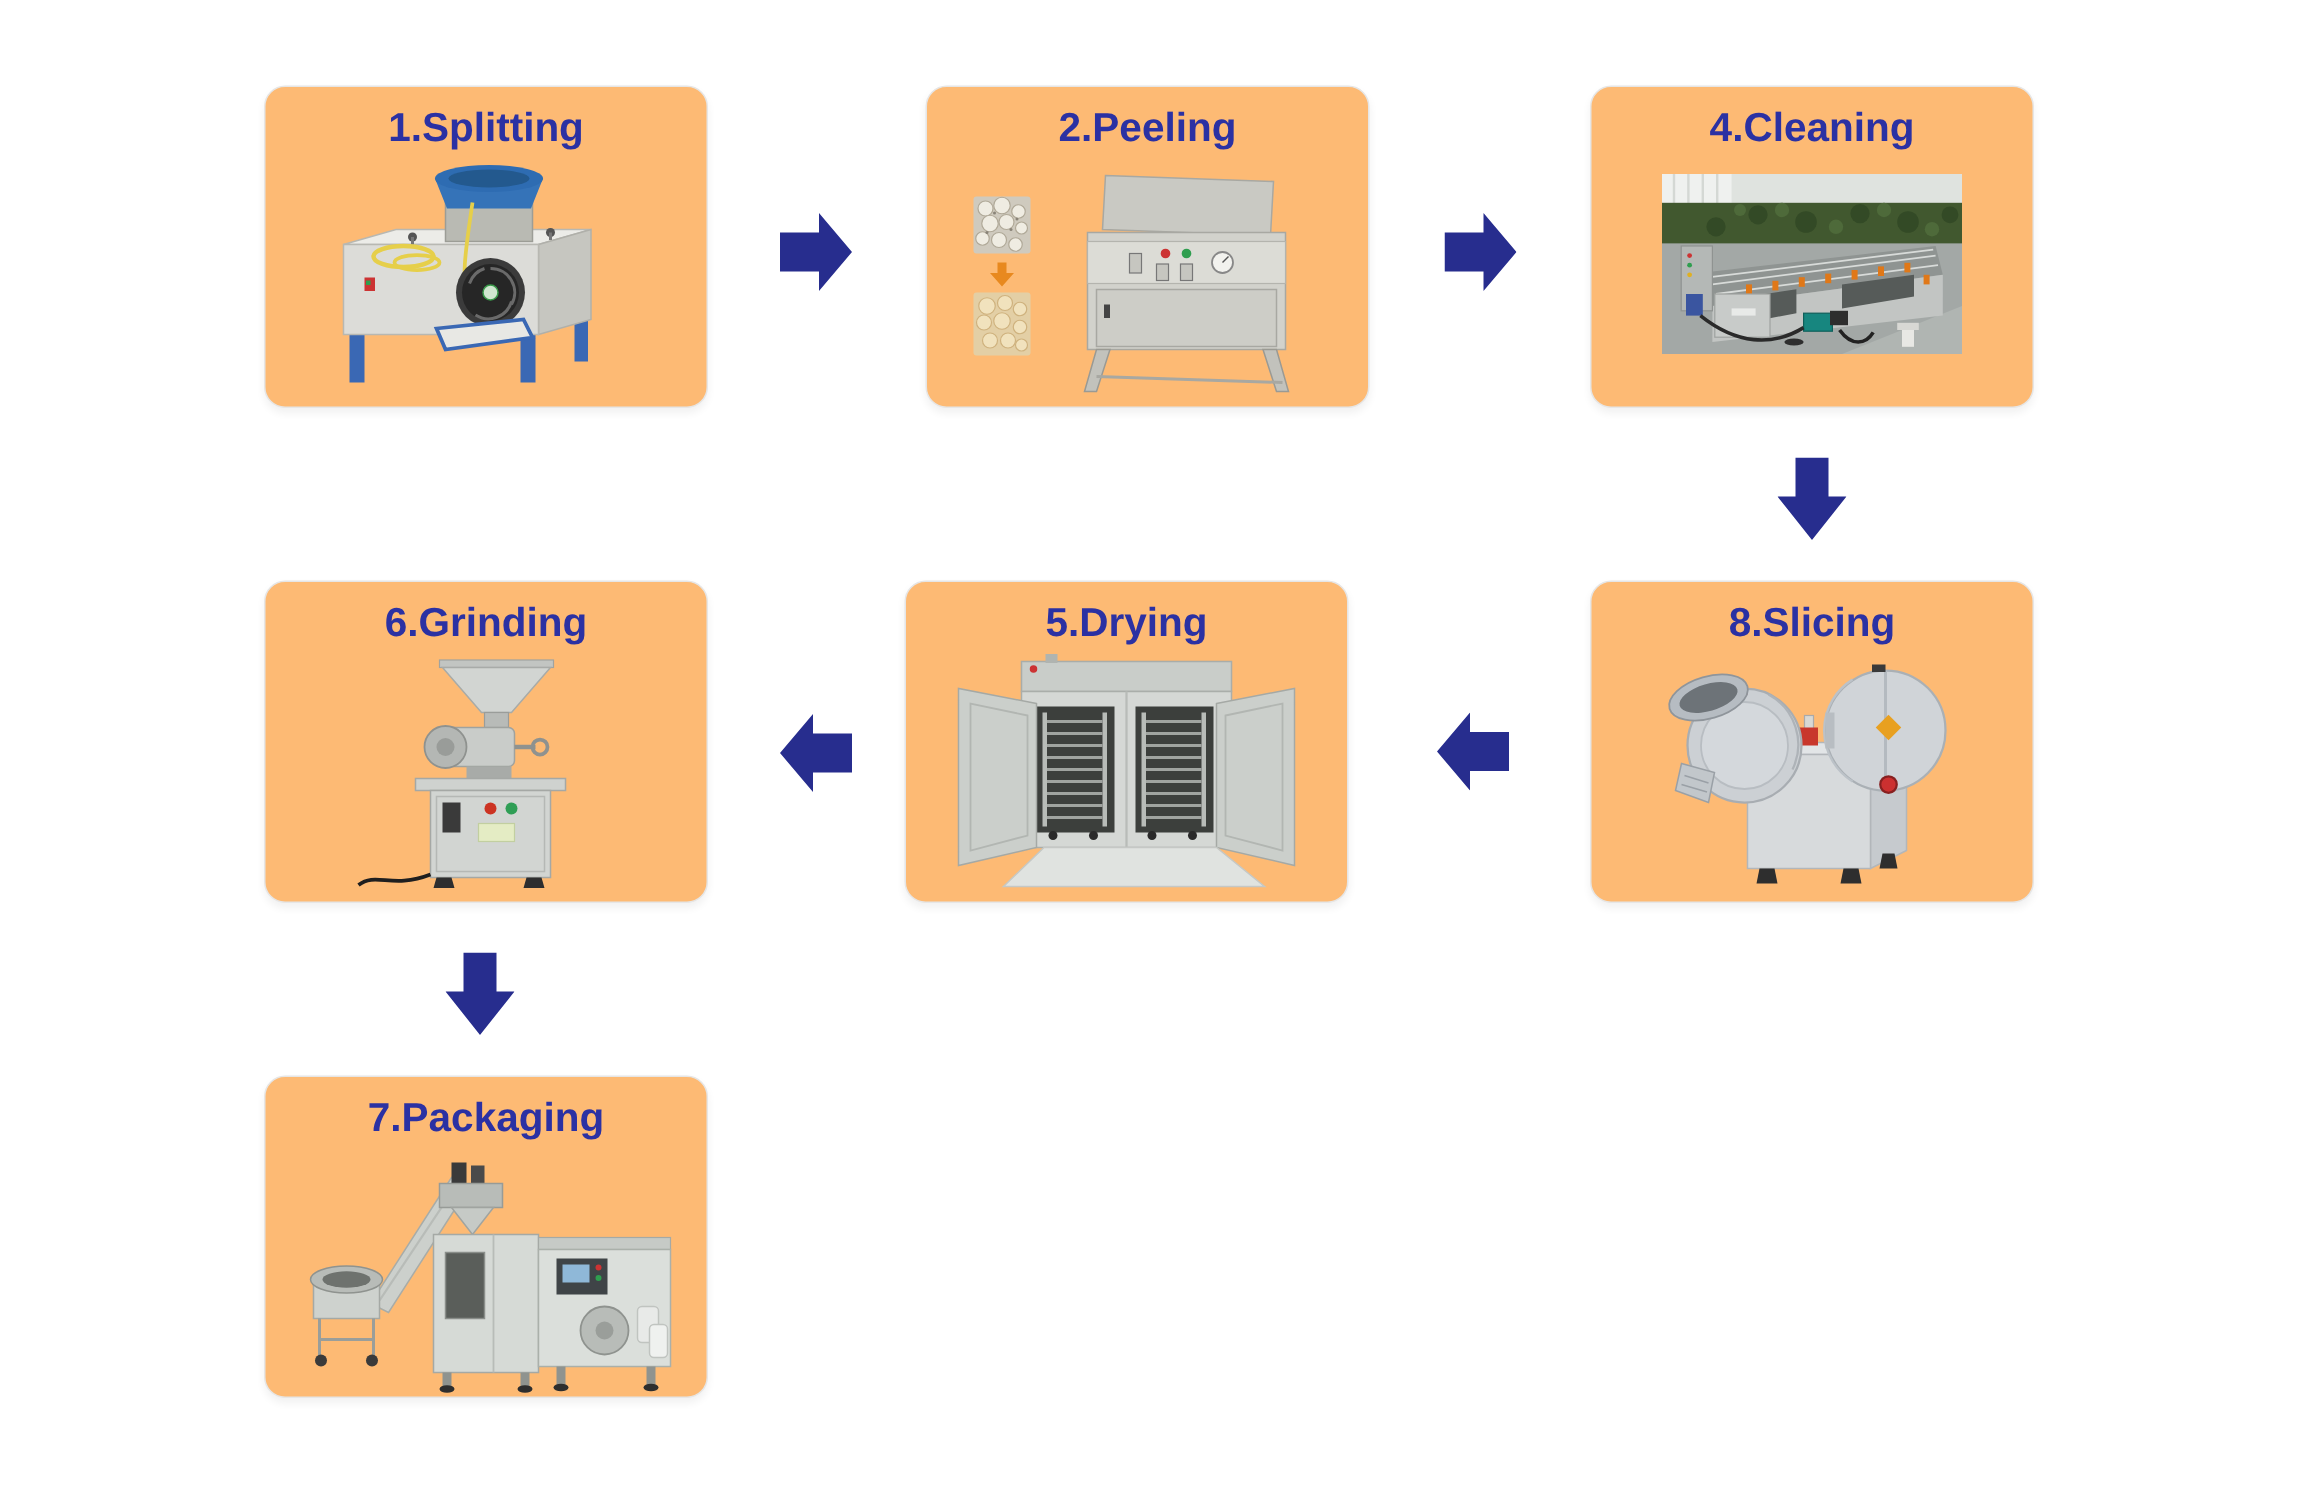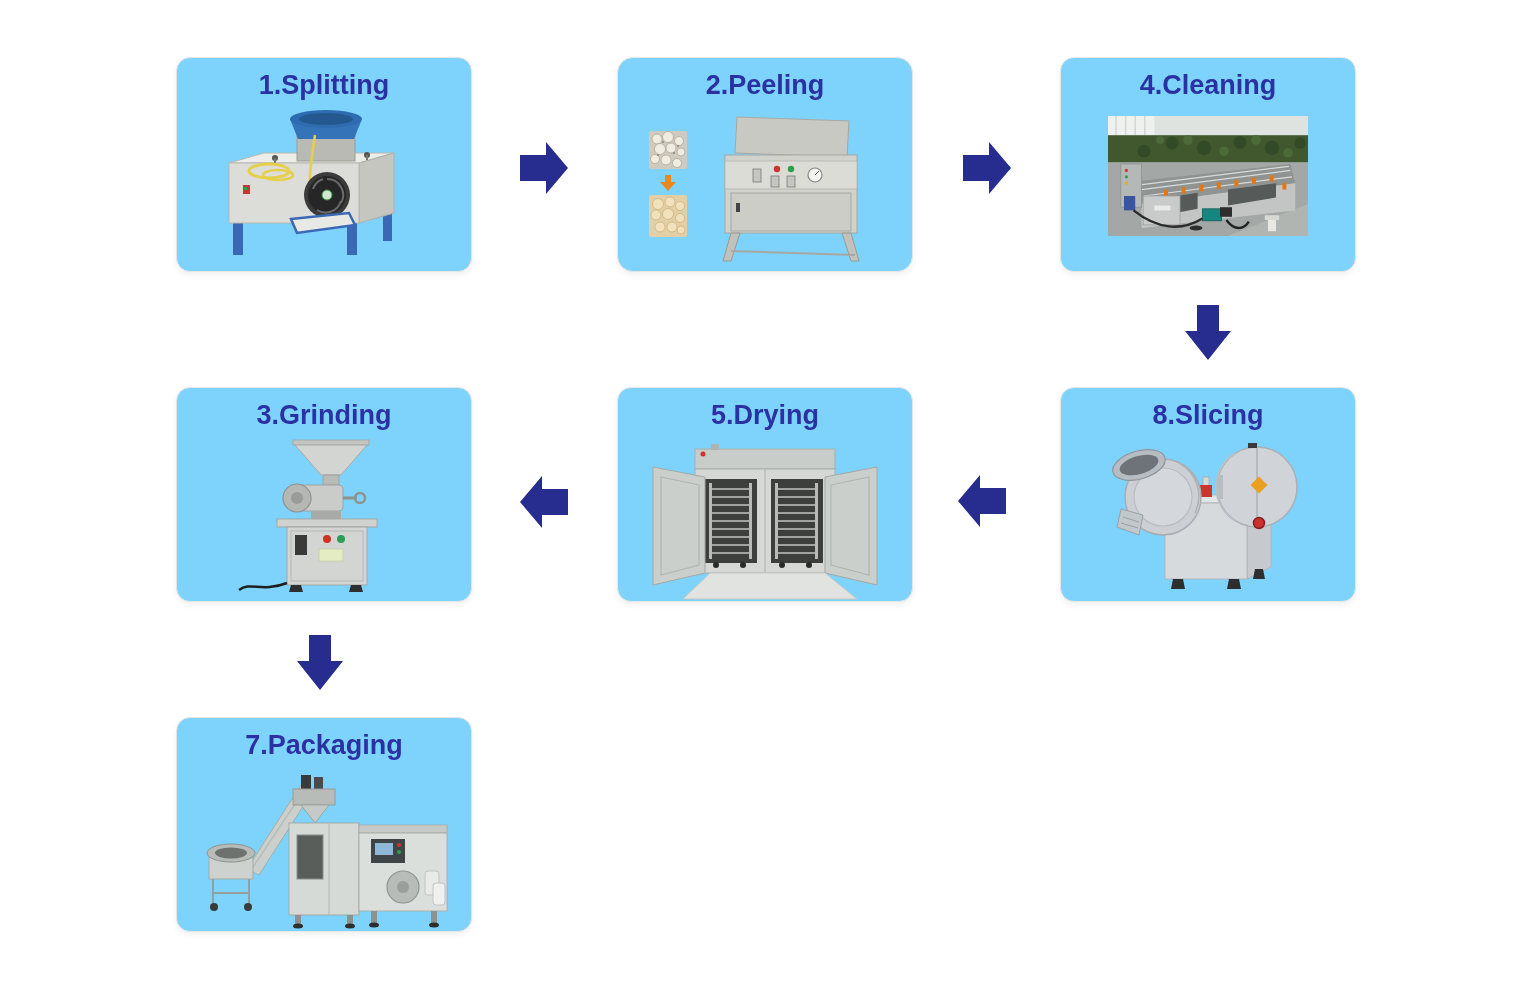--- a/index.html
+++ b/index.html
@@ -2,40 +2,40 @@
 <html><head>
 <meta charset="utf-8">
 <style>
   * { margin:0; padding:0; box-sizing:border-box; }
   html,body { width:1536px; height:999px; background:#ffffff; overflow:hidden;
               font-family:"Liberation Sans", sans-serif; }
   .canvas { position:relative; width:1536px; height:999px; background:#ffffff; }
 
   .card {
     position:absolute; width:296px; height:215px;
-    background:#7dd3fc; border:1px solid #e6e6e6; border-radius:14px;
+    background:#fdba74; border:1px solid #e6e6e6; border-radius:14px;
     box-shadow:0 3px 6px rgba(0,0,0,0.06);
     display:flex; flex-direction:column; align-items:center;
   }
   .card-title {
     margin-top:13px; font-size:27px; font-weight:600; color:#2B31A3;
     text-align:center; line-height:1.1; white-space:nowrap;
   }
   .machine { display:block; margin-top:4px; }
 
   .arrow { position:absolute; }
   .arrow svg { display:block; }
   .arrow polygon { fill:#272D8E; }
 
   
   #card-1 { left:176px; top:57px;  }
-  #card-2 { left:617px; top:57px;border-radius:16px;  }
+  #card-2 { left:617px; top:57px;  }
   #card-3 { left:1060px; top:57px; }
   #card-6 { left:176px; top:387px; }
-  #card-5 { left:617px; top:387px;justify-content:space-between; }
+  #card-5 { left:603px; top:387px; }
   #card-4 { left:1060px; top:387px;}
   #card-7 { left:176px; top:717px;justify-content:space-between; }
 
   #arrow-r1 { left:520px; top:142px; }
   #arrow-r2 { left:963px; top:142px; }
   #arrow-d1 { left:1185px; top:305px; }
   #arrow-l1 { left:958px; top:475px; }
   #arrow-l2 { left:520px; top:476px; }
   #arrow-d2 { left:297px; top:635px; }
 </style>
@@ -310,21 +310,21 @@
       <polygon points="70,34 18,24 18,142 70,130" fill="#cbcfcb" stroke="#a5a9a5" stroke-width="1"></polygon>
       <polygon points="64,42 26,34 26,132 64,122" fill="none" stroke="#b2b6b2" stroke-width="1.2"></polygon>
       <polygon points="190,34 242,24 242,142 190,130" fill="#cbcfcb" stroke="#a5a9a5" stroke-width="1"></polygon>
       <polygon points="196,42 234,34 234,132 196,122" fill="none" stroke="#b2b6b2" stroke-width="1.2"></polygon>
 
       <polygon points="75,130 190,130 222,156 48,156" fill="#e0e3e0" stroke="#c5c8c5" stroke-width="1"></polygon>
     </svg>
   </div>
 
   <div class="card" id="card-6">
-    <div class="card-title">3.Grinding</div>
+    <div class="card-title">6.Grinding</div>
     <svg class="machine" width="250" height="158" viewBox="0 0 250 158">
 
       <rect x="94" y="5" width="76" height="5" fill="#c2c5c2" stroke="#a0a3a0" stroke-width="0.8"></rect>
       <polygon points="96,10 168,10 142,40 122,40" fill="#d2d5d2" stroke="#a8aba8" stroke-width="1"></polygon>
       <rect x="124" y="40" width="16" height="10" fill="#b8bbb8" stroke="#9a9d9a" stroke-width="0.8"></rect>
 
       <rect x="100" y="50" width="44" height="26" rx="4" fill="#c9ccc9" stroke="#9fa29f" stroke-width="1"></rect>
       <circle cx="98" cy="63" r="14" fill="#b4b7b4" stroke="#8f928f" stroke-width="1.2"></circle>
       <circle cx="98" cy="63" r="6" fill="#999c99"></circle>
       <line x1="144" y1="63" x2="158" y2="63" stroke="#8f928f" stroke-width="3"></line>

